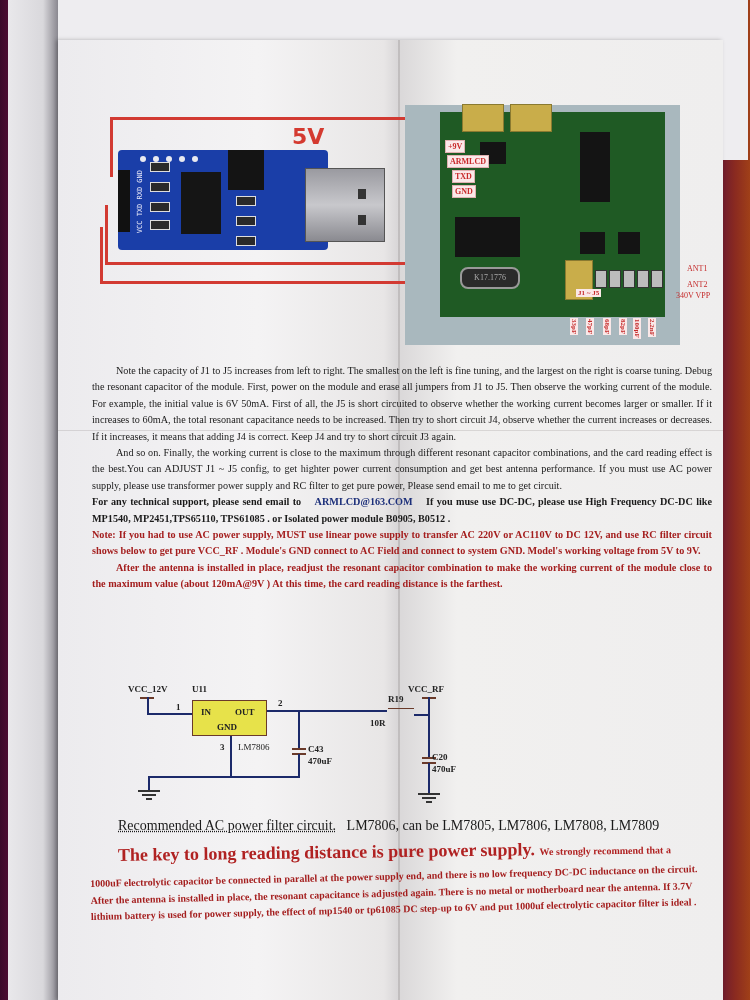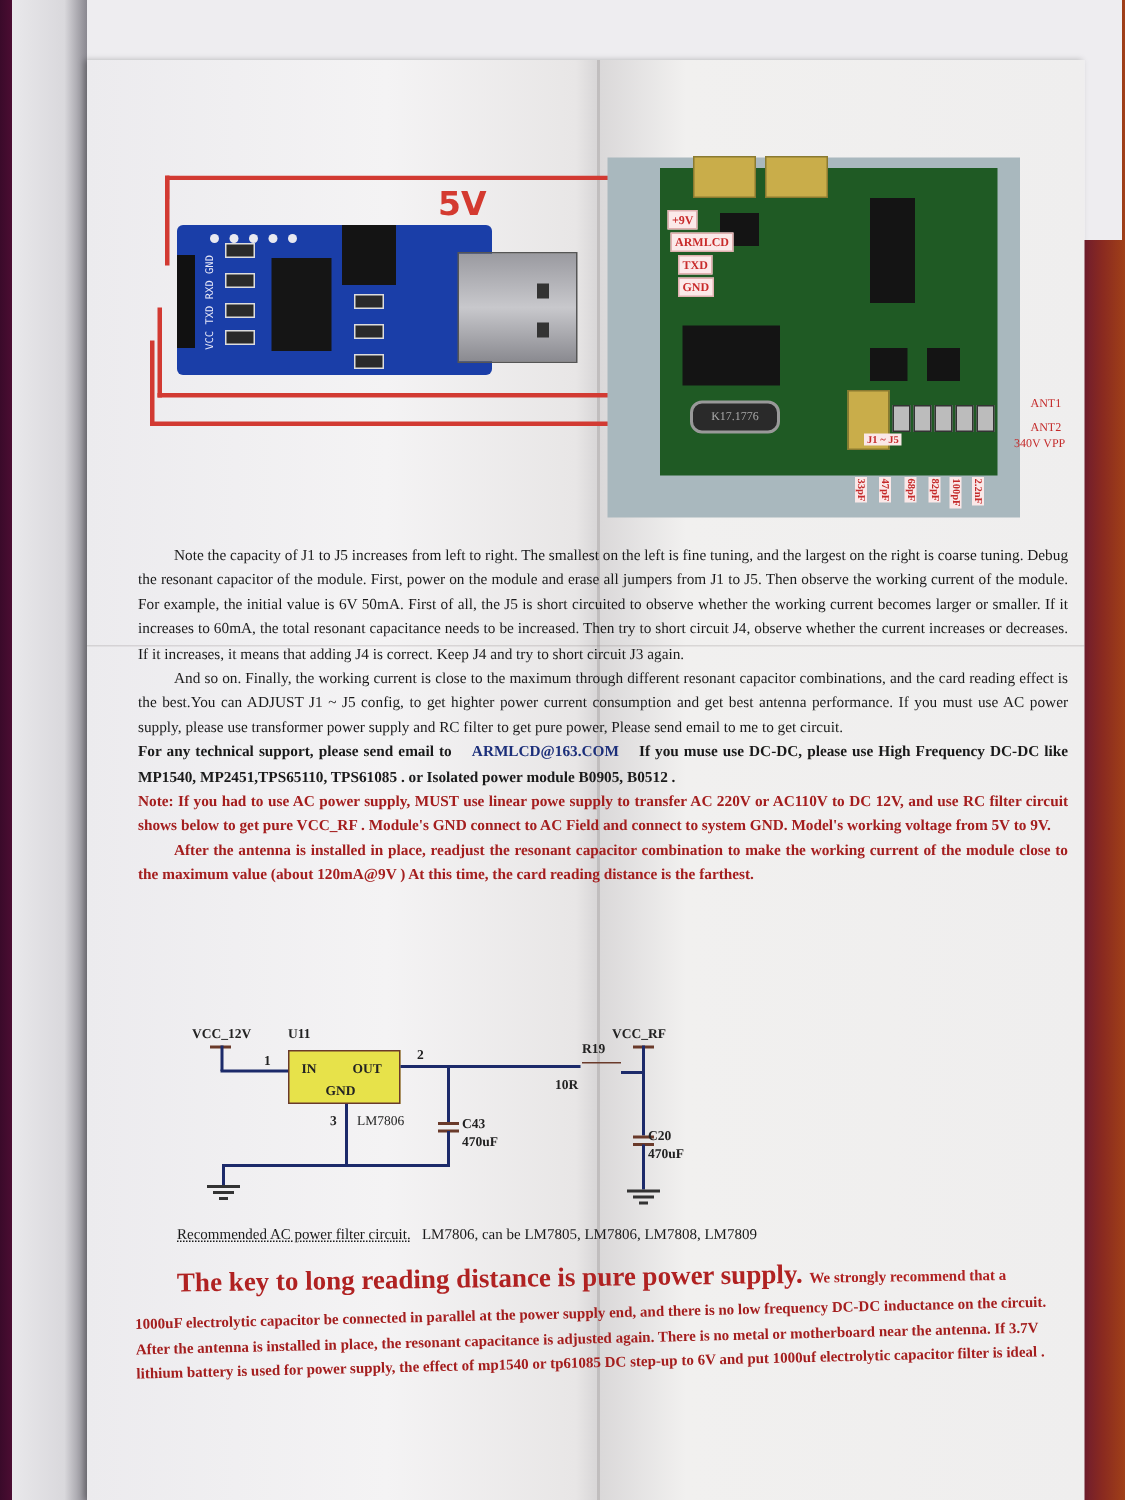--- a/index.html
+++ b/index.html
@@ -89,21 +89,21 @@
   .sch .w { position:absolute; background:#1c2a6a; }
   .sch .txt { position:absolute; font-size:9px; color:#222; font-weight:bold; }
   .sch .lm-box {
     position:absolute; left:92px; top:20px; width:75px; height:36px;
     background:#e7e24a; border:1px solid #6a3a2a;
   }
   .sch .cap-plate { position:absolute; width:14px; height:2px; background:#6a3a2a; }
   .sch .gnd-line { position:absolute; height:1.5px; background:#333; }
 
   .recommend {
-    position:absolute; left:118px; top:818px; font-size:10px; color:#1a1a1a;
+    position:absolute; left:118px; top:818px; font-size:14px; color:#1a1a1a;
   }
   .recommend .u { text-decoration: underline dotted; }
   .headline {
     position:absolute; left:118px; top:845px; color:#b02222; font-weight:bold;
     font-size:18px; transform: rotate(-0.8deg); transform-origin:left;
   }
   .headline .small { font-size:10px; }
   .closing {
     position:absolute; left:90px; top:876px; width:610px; color:#a41e1e; font-weight:bold;
     font-size:10px; line-height:16.5px; transform: rotate(-1.4deg); transform-origin:left top;

